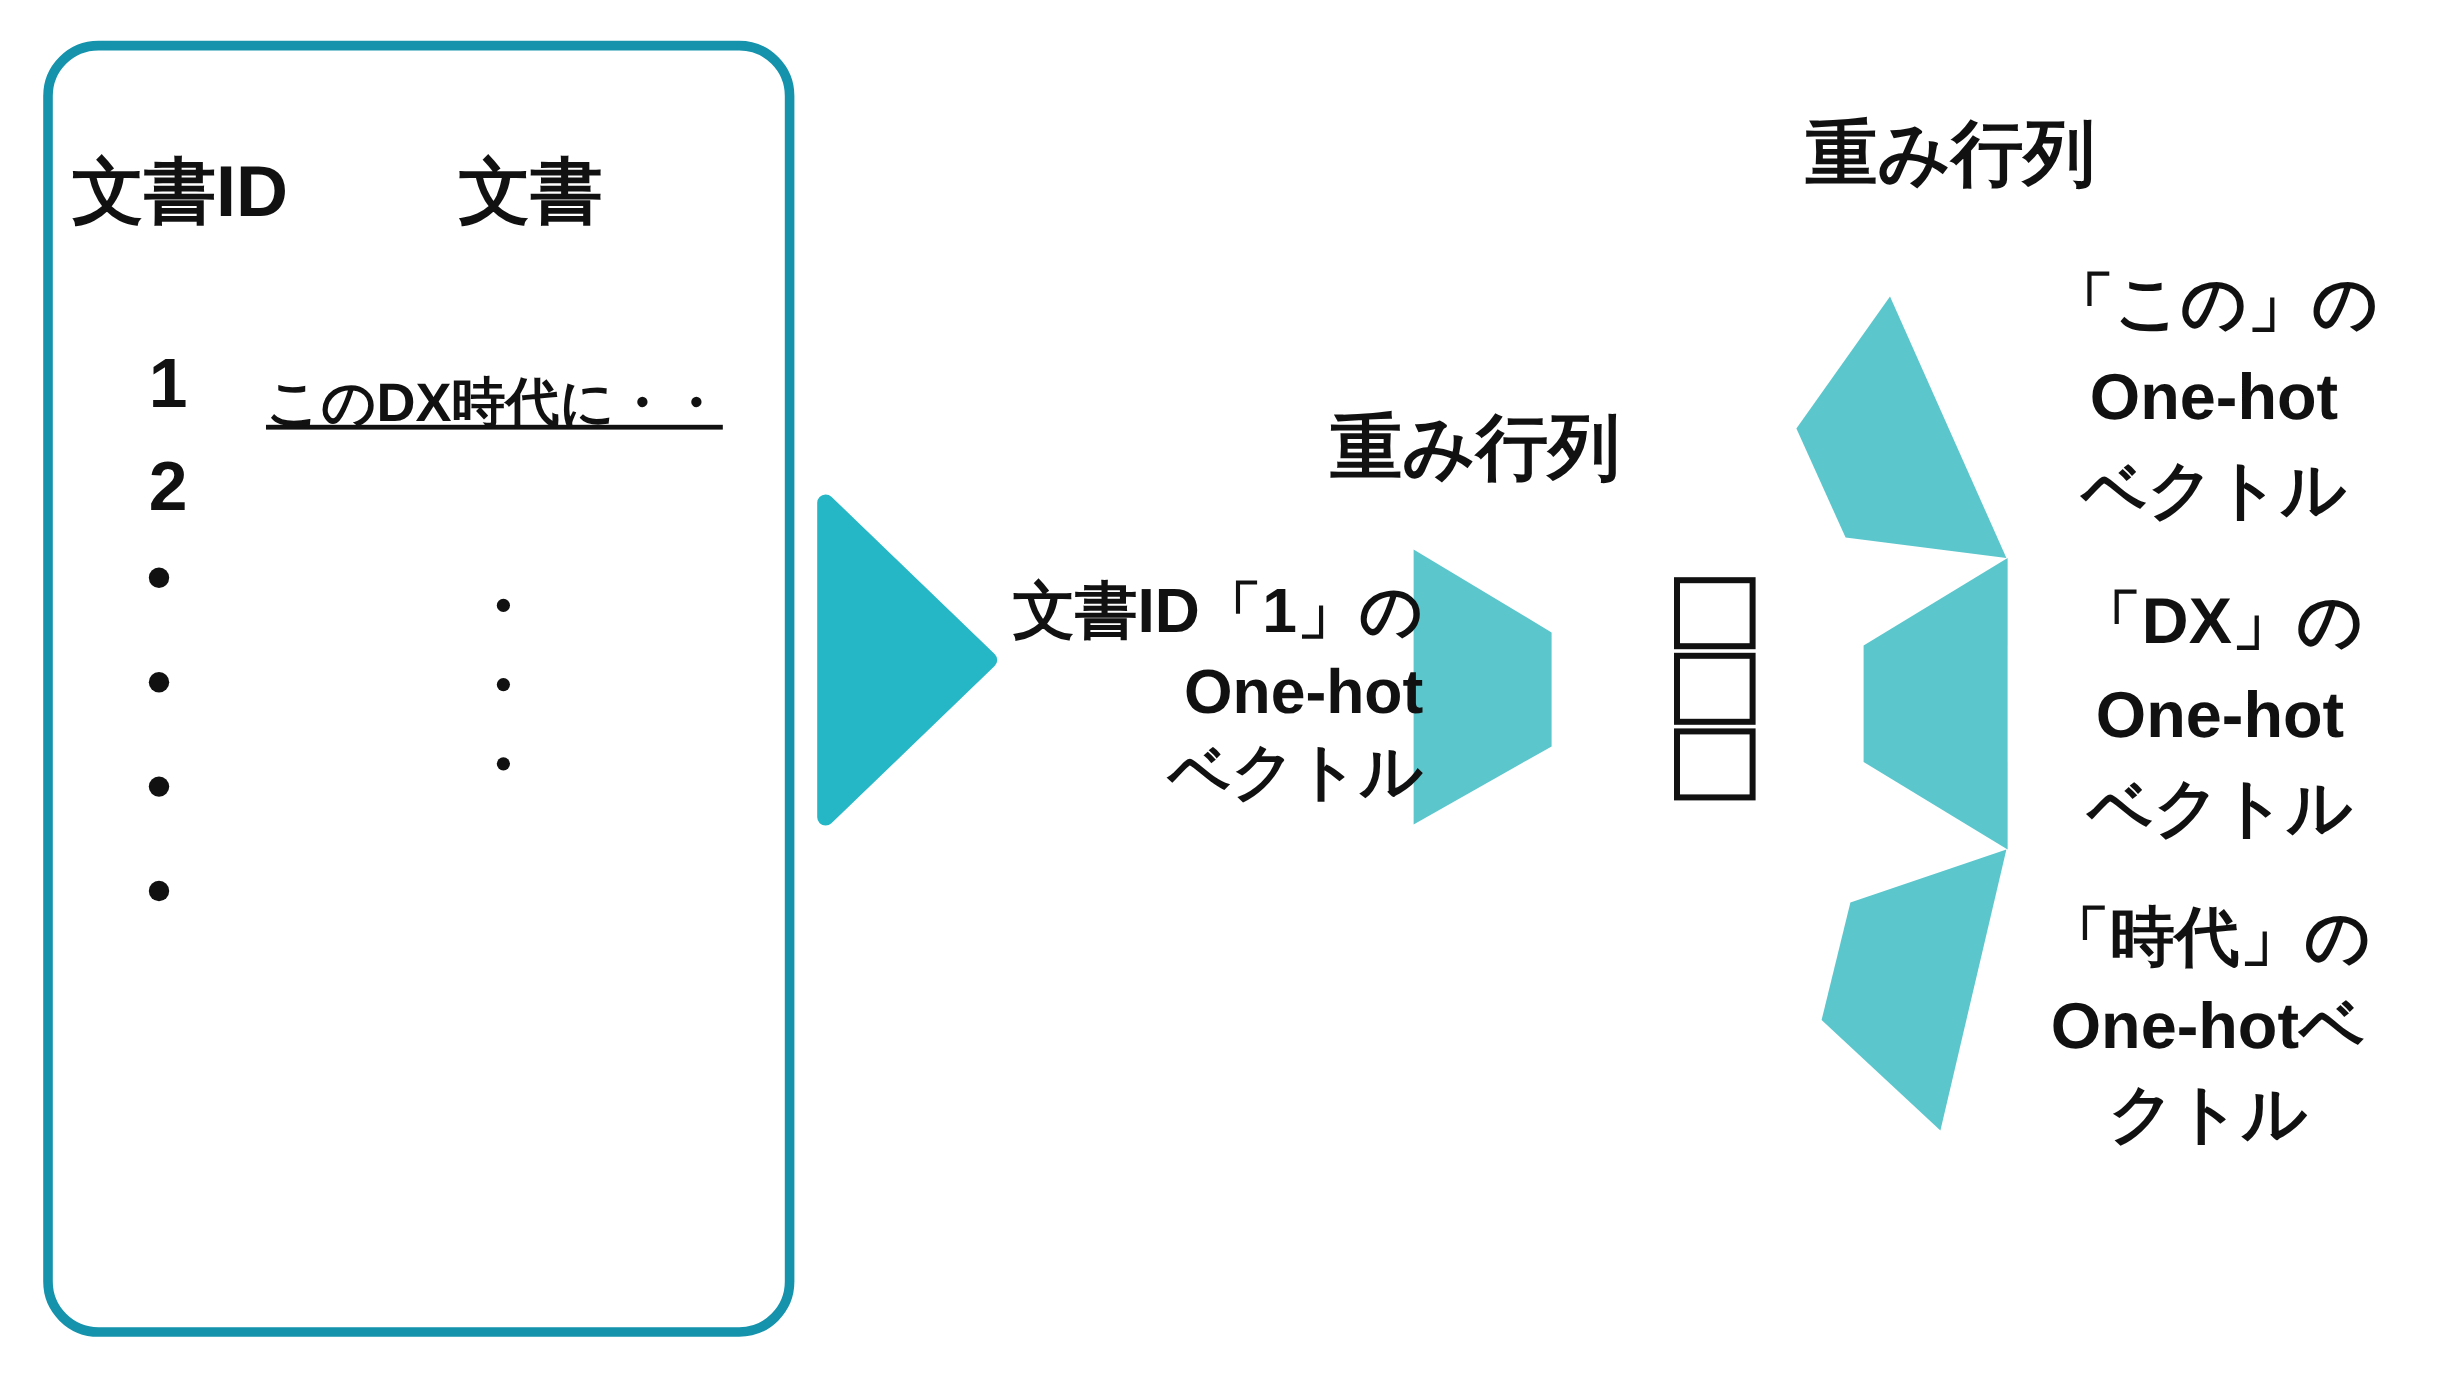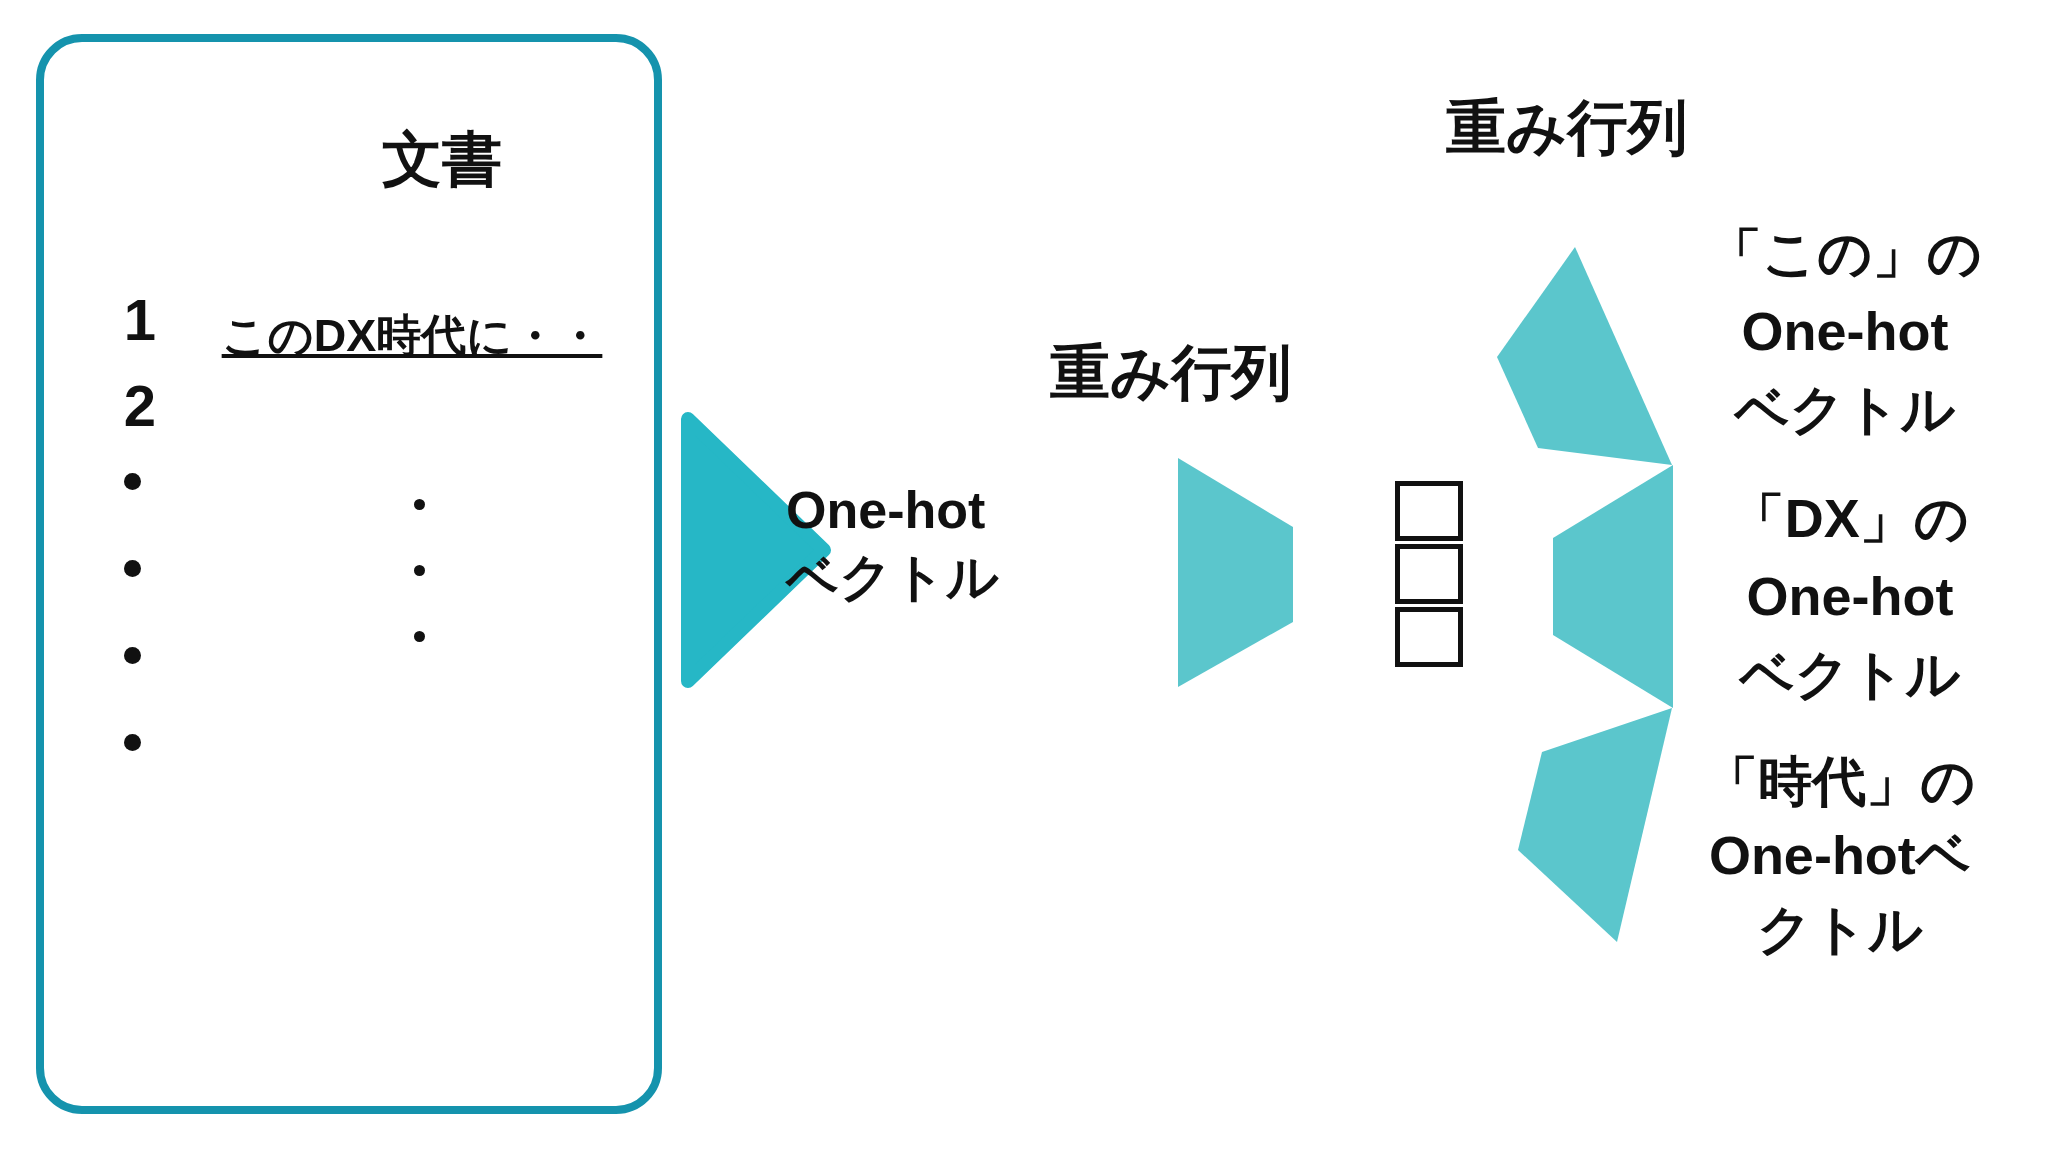--- a/index.html
+++ b/index.html
@@ -21,21 +21,21 @@
   .row-id{position:absolute;left:100px;width:80px;text-align:center;font-size:58px;}
   .row-id-1{top:286px;}
   .row-id-2{top:372px;}
   .row-doc{position:absolute;left:192px;width:440px;text-align:center;font-size:45px;text-decoration:underline;}
   .row-doc-1{top:306px;}
   .row-doc-2{top:382px;}
   .id-ellipsis{position:absolute;left:124px;top:473px;display:flex;flex-direction:column;gap:70px;}
   .doc-ellipsis{position:absolute;left:414px;top:499px;display:flex;flex-direction:column;gap:55px;}
   .dot-lg{width:17px;height:17px;border-radius:50%;background:#111111;}
   .dot-sm{width:11px;height:11px;border-radius:50%;background:#111111;}
-  .center-block{position:absolute;text-align:left;}
+  .center-block{position:absolute;text-align:right;}
   .input-vec-label{left:786px;top:477px;width:400px;font-size:52px;line-height:67px;}
   .wm-mid{left:1050px;top:333px;width:300px;font-size:60px;}
   .wm-top{left:1446px;top:88px;width:300px;font-size:60px;}
   .vector{position:absolute;left:1395px;top:481px;display:flex;flex-direction:column;gap:3px;}
   .vector .cell{width:68px;height:60px;border:5px solid var(--square-border);box-sizing:border-box;background:#ffffff;}
   .out-label{position:absolute;text-align:center;width:420px;}
   .out-0{left:1635px;top:214px;font-size:54px;line-height:78px;}
   .out-1{left:1640px;top:479px;font-size:54px;line-height:78px;}
   .out-2{left:1630px;top:744px;font-size:54px;line-height:74px;}
 </style>
@@ -47,39 +47,41 @@
   <svg class="shapes" viewBox="0 0 2048 1152" aria-hidden="true">
     <polygon class="arrow" points="688,419 688,681 824,550"></polygon>
     <polygon class="funnel" points="1178,458 1293,527 1293,622 1178,687"></polygon>
     <polygon class="funnel" points="1575,247 1497,357 1538,448 1672,465"></polygon>
     <polygon class="funnel" points="1553,538 1673,465 1673,708 1553,635"></polygon>
     <polygon class="funnel" points="1672,708 1542,752 1518,850 1617,942"></polygon>
   </svg>
 
   <div class="doc-box"></div>
 
+  <div class="txt header-id">文書ID</div>
   <div class="txt header-doc">文書</div>
 
   <div class="row-id row-id-1">1</div>
   <div class="row-doc row-doc-1">このDX時代に・・</div>
   <div class="row-id row-id-2">2</div>
 
   <div class="id-ellipsis">
       <div class="dot-lg"></div>
       <div class="dot-lg"></div>
       <div class="dot-lg"></div>
       <div class="dot-lg"></div>
     </div>
   <div class="doc-ellipsis">
       <div class="dot-sm"></div>
       <div class="dot-sm"></div>
       <div class="dot-sm"></div>
     </div>
 
   <div class="center-block input-vec-label">
+    <div>文書ID「1」の</div>
     <div>One-hot</div>
     <div>ベクトル</div>
   </div>
 
   <div class="center-block wm-mid">重み行列</div>
   <div class="center-block wm-top">重み行列</div>
 
   <div class="vector">
     <div class="cell"></div>
     <div class="cell"></div>

